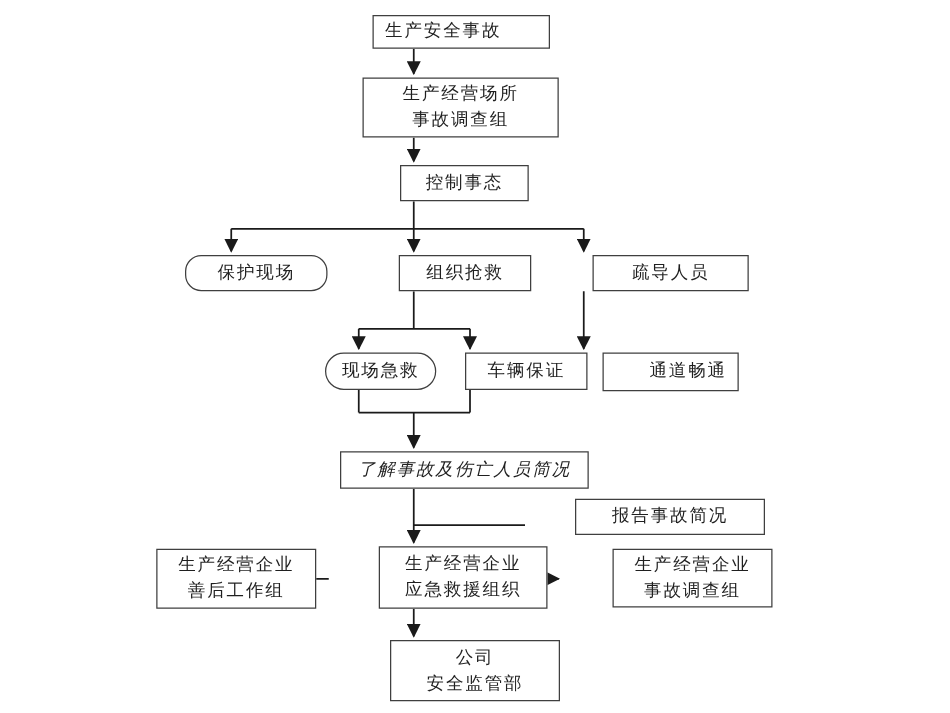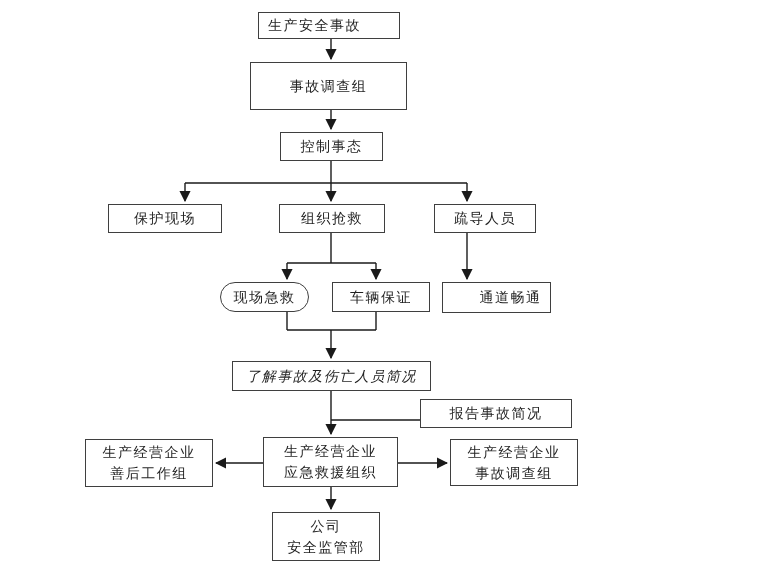--- a/index.html
+++ b/index.html
@@ -19,20 +19,21 @@
     border: 1.5px solid #3f3f3f;
     background: #ffffff;
     display: flex;
     flex-direction: column;
     align-items: center;
     justify-content: center;
     font-size: 14px;
     letter-spacing: 1.5px;
     line-height: 21px;
     white-space: nowrap;
+    margin-left: 40px;
   }
   .node.left-text { align-items: flex-start; padding-left: 9px; }
 </style>
 </head>
 <body>
 
 <div class="canvas">
 
   <svg class="wires" viewBox="0 0 760 570">
     <defs>
@@ -72,36 +73,37 @@
 
       <path d="M331,487 V509" marker-end="url(#arr)"></path>
     </g>
   </svg>
 
   <div class="node left-text" style="left:258px; top:12px; width:142px; height:27px;">
     <span>生产安全事故</span>
   </div>
 
   <div class="node" style="left:250px; top:62px; width:157px; height:48px;">
+    <span>生产经营场所</span>
     <span>事故调查组</span>
   </div>
 
   <div class="node" style="left:280px; top:132px; width:103px; height:29px;">
     <span>控制事态</span>
   </div>
 
-  <div class="node" style="left:108px; top:204px; width:114px; height:29px;">
+  <div class="node" style="left:108px; top:204px; width:114px; height:29px;border-radius:13px;">
     <span>保护现场</span>
   </div>
 
   <div class="node" style="left:279px; top:204px; width:106px; height:29px;">
     <span>组织抢救</span>
   </div>
 
-  <div class="node" style="left:434px; top:204px; width:102px; height:29px;">
+  <div class="node" style="left:434px; top:204px; width:125px; height:29px;">
     <span>疏导人员</span>
   </div>
 
   <div class="node" style="left:220px; top:282px; width:89px; height:30px;border-radius:15px;">
     <span>现场急救</span>
   </div>
 
   <div class="node" style="left:332px; top:282px; width:98px; height:30px;">
     <span>车辆保证</span>
   </div>
@@ -126,18 +128,18 @@
   <div class="node" style="left:263px; top:437px; width:135px; height:50px;">
     <span>生产经营企业</span>
     <span>应急救援组织</span>
   </div>
 
   <div class="node" style="left:450px; top:439px; width:128px; height:47px;">
     <span>生产经营企业</span>
     <span>事故调查组</span>
   </div>
 
-  <div class="node" style="left:272px; top:512px; width:108px; height:49px;">
+  <div class="node" style="left:272px; top:512px; width:136px; height:49px;">
     <span>公司</span>
     <span>安全监管部</span>
   </div>
 
 </div>
 
 </body></html>

